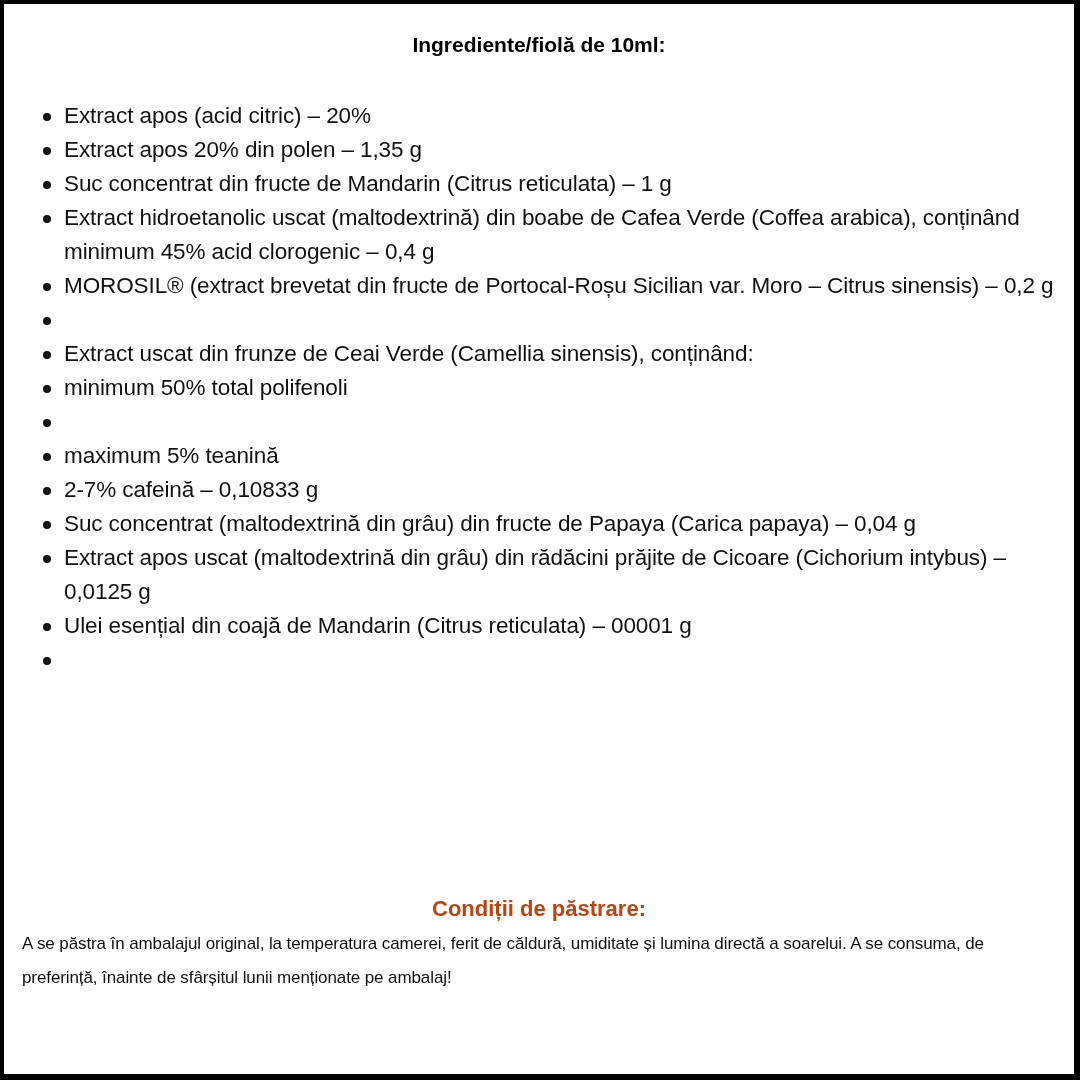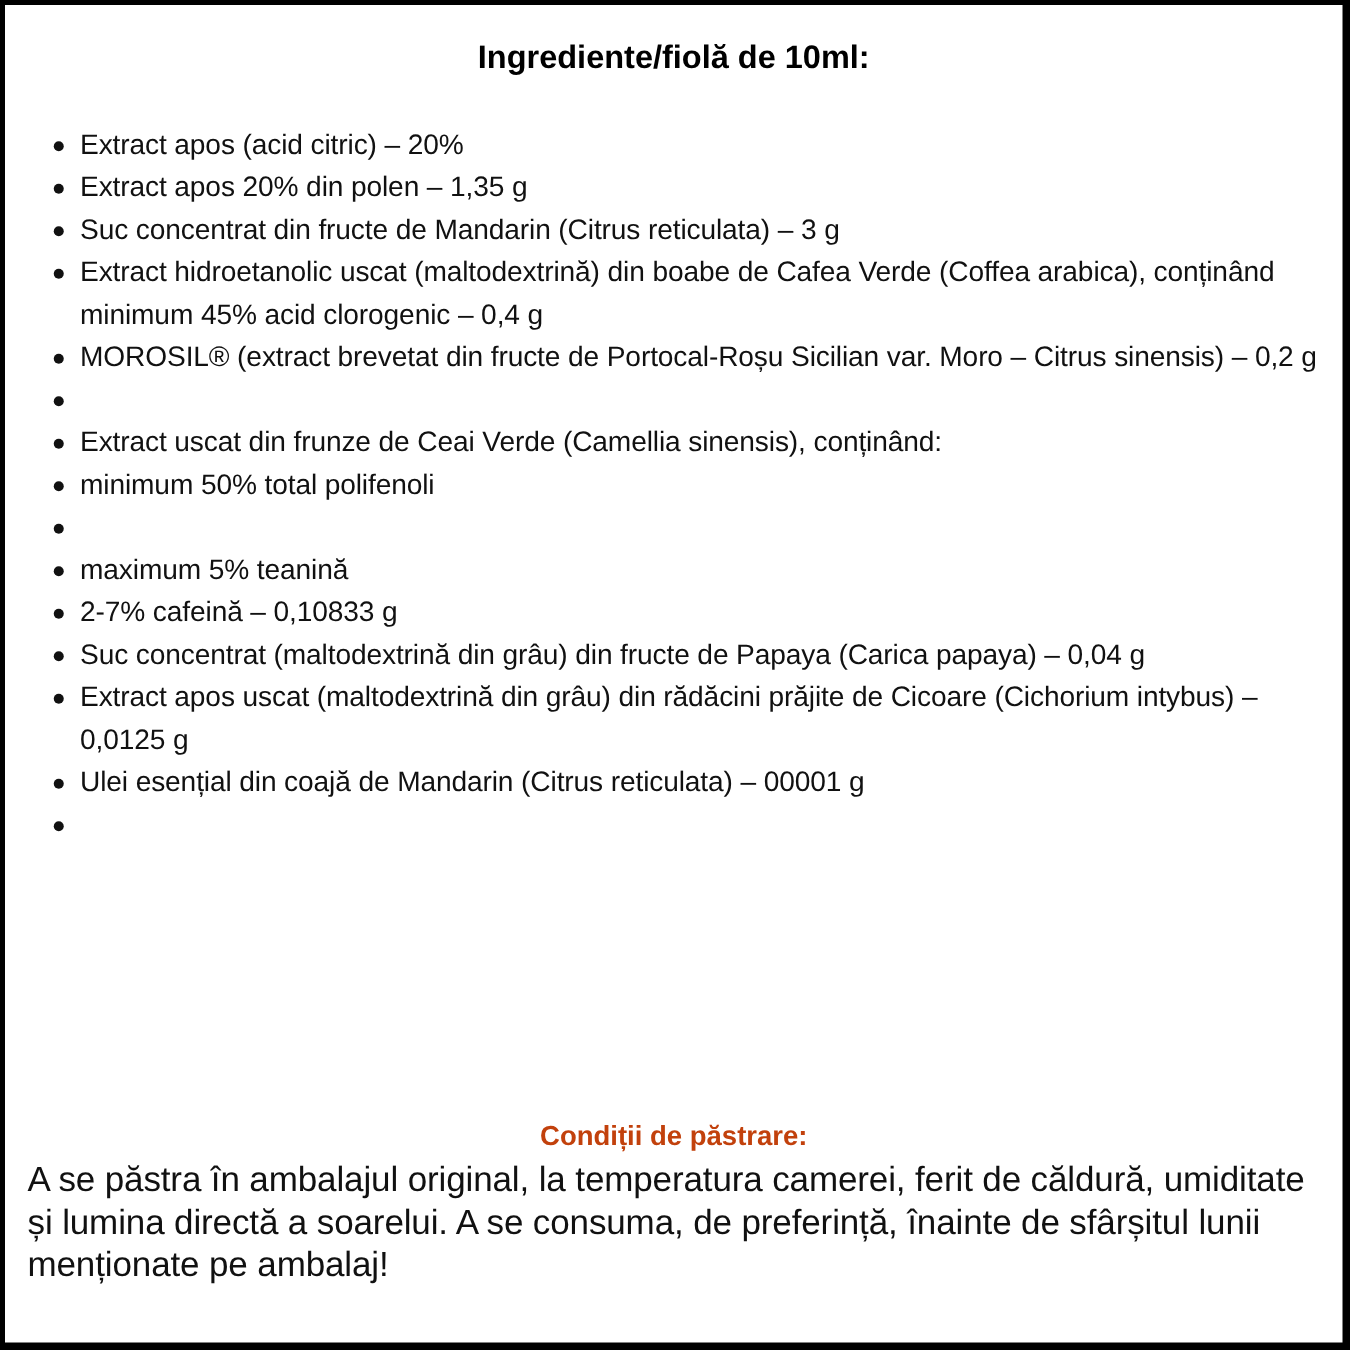--- a/index.html
+++ b/index.html
@@ -24,21 +24,21 @@
       font-family: "Liberation Sans", "DejaVu Sans", sans-serif;
       color: #111111;
     }
     .title {
       position: absolute;
       top: 26px;
       left: 0;
       right: 0;
       text-align: center;
       font-weight: bold;
-      font-size: 26px;
+      font-size: 21px;
       line-height: 30px;
       color: #000;
     }
     ul.ingredients {
       position: absolute;
       top: 95px;
       left: 20px;
       right: 4px;
       margin: 0;
       padding: 0 0 0 40px;
@@ -71,38 +71,38 @@
       font-weight: bold;
       font-size: 22px;
       line-height: 30px;
       color: #c2410c;
     }
     .storage-text {
       position: absolute;
       top: 923px;
       left: 18px;
       right: 12px;
-      font-size: 28px;
+      font-size: 17px;
       line-height: 34px;
       margin: 0;
       letter-spacing: -0.1px;
     }
   </style>
 </head>
 <body>
 
 <div class="frame">
   <div class="page">
 
     <div class="title">Ingrediente/fiolă de 10ml:</div>
 
     <ul class="ingredients">
       <li><span class="bullet"></span><span>Extract apos (acid citric) – 20%</span></li>
       <li><span class="bullet"></span><span>Extract apos 20% din polen – 1,35 g</span></li>
-      <li><span class="bullet"></span><span>Suc concentrat din fructe de Mandarin (Citrus reticulata) – 3 g</span></li>
+      <li><span class="bullet"></span><span>Suc concentrat din fructe de Mandarin (Citrus reticulata) – 1 g</span></li>
       <li><span class="bullet"></span><span>Extract hidroetanolic uscat (maltodextrină) din boabe de Cafea Verde (Coffea arabica), conținând minimum 45% acid clorogenic – 0,4 g</span></li>
       <li><span class="bullet"></span><span>MOROSIL® (extract brevetat din fructe de Portocal-Roșu Sicilian var. Moro – Citrus sinensis) – 0,2 g</span></li>
       <li><span class="bullet"></span></li>
       <li><span class="bullet"></span><span>Extract uscat din frunze de Ceai Verde (Camellia sinensis), conținând:</span></li>
       <li><span class="bullet"></span><span>minimum 50% total polifenoli</span></li>
       <li><span class="bullet"></span></li>
       <li><span class="bullet"></span><span>maximum 5% teanină</span></li>
       <li><span class="bullet"></span><span>2-7% cafeină – 0,10833 g</span></li>
       <li><span class="bullet"></span><span>Suc concentrat (maltodextrină din grâu) din fructe de Papaya (Carica papaya) – 0,04 g</span></li>
       <li><span class="bullet"></span><span>Extract apos uscat (maltodextrină din grâu) din rădăcini prăjite de Cicoare (Cichorium intybus) – 0,0125 g</span></li>

